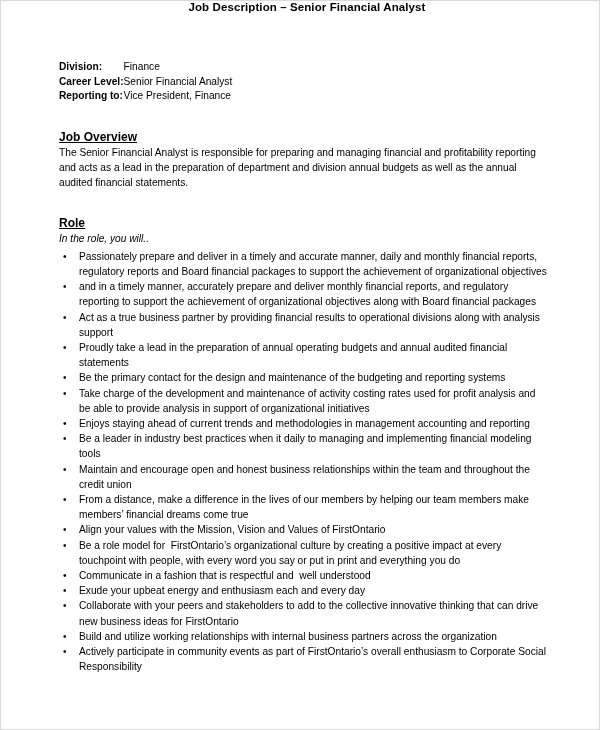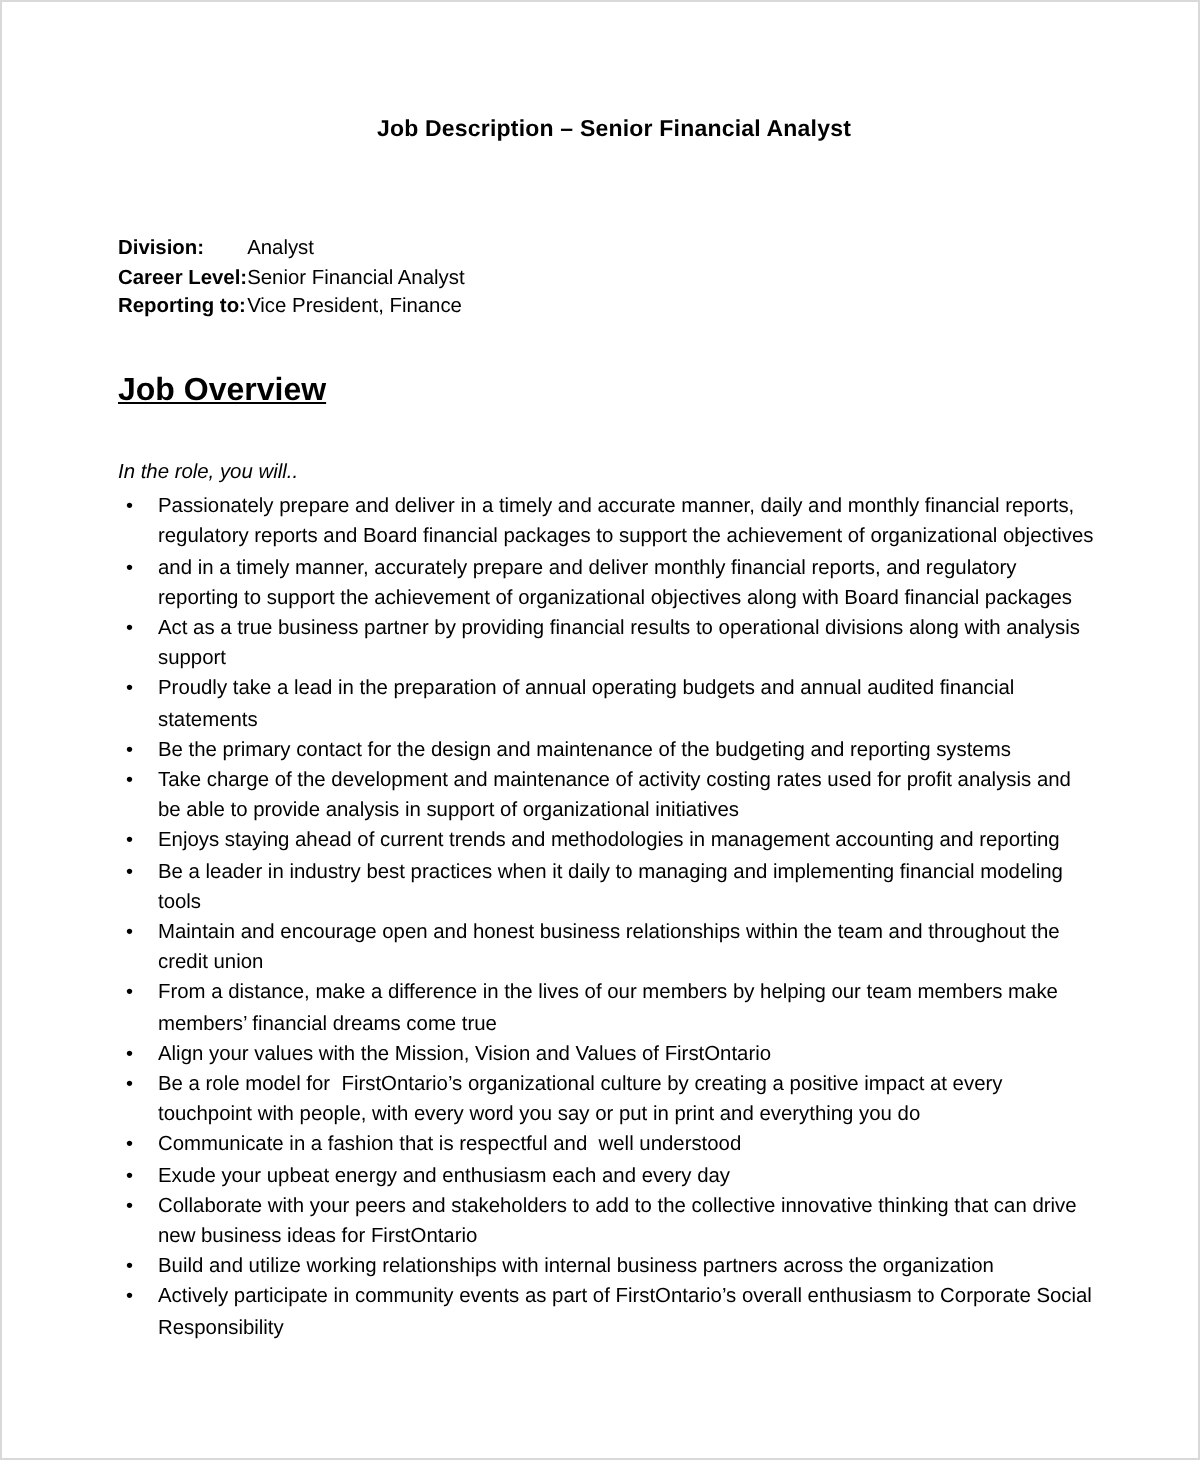--- a/index.html
+++ b/index.html
@@ -24,22 +24,21 @@
     position: absolute;
     left: 58px;
     top: 0;
     width: 488px;
   }
   .doc-title {
     text-align: center;
     font-weight: bold;
     font-size: 11.5px;
     letter-spacing: 0.1px;
-    margin: 12px;
-    padding-top: 46px;
+    margin: 0;
     padding-left: 8px;
   }
   .meta-table {
     margin-top: 47px;
     border-collapse: collapse;
   }
   .meta-table td {
     font-size: 10.2px;
     line-height: 14.6px;
     padding: 0;
@@ -48,21 +47,21 @@
   }
   .meta-label {
     font-weight: bold;
     padding-right: 18px;
   }
   .meta-value {
     font-weight: normal;
   }
   .section-heading {
     font-weight: bold;
-    font-size: 16px;
+    font-size: 12px;
     text-decoration: underline;
     margin: 0;
     line-height: 15px;
   }
   .overview-block {
     margin-top: 26px;
   }
   .body-para {
     font-size: 10.2px;
     line-height: 15.2px;
@@ -108,38 +107,40 @@
 
 <div class="page">
   <div class="content">
 
     <h1 class="doc-title">Job Description – Senior Financial Analyst</h1>
 
     <table class="meta-table">
       <tbody>
         <tr>
           <td class="meta-label">Division:</td>
-          <td class="meta-value">Analyst</td>
+          <td class="meta-value">Finance</td>
         </tr>
         <tr>
           <td class="meta-label">Career Level:</td>
           <td class="meta-value">Senior Financial Analyst</td>
         </tr>
         <tr>
           <td class="meta-label">Reporting to:</td>
           <td class="meta-value">Vice President, Finance</td>
         </tr>
       </tbody>
     </table>
 
     <div class="overview-block">
       <div class="section-heading">Job Overview</div>
+      <p class="body-para">The Senior Financial Analyst is responsible for preparing and managing financial and profitability reporting and acts as a lead in the preparation of department and division annual budgets as well as the annual audited financial statements.</p>
     </div>
 
     <div class="role-block">
+      <div class="section-heading">Role</div>
       <p class="role-lede">In the role, you will..</p>
       <ul class="bullets">
         <li>
           <span class="marker">•</span>
           <span class="bullet-text">Passionately prepare and deliver in a timely and accurate manner, daily and monthly financial reports, regulatory reports and Board financial packages to support the achievement of organizational objectives</span>
         </li>
         <li>
           <span class="marker">•</span>
           <span class="bullet-text">and in a timely manner, accurately prepare and deliver monthly financial reports, and regulatory reporting to support the achievement of organizational objectives along with Board financial packages</span>
         </li>

